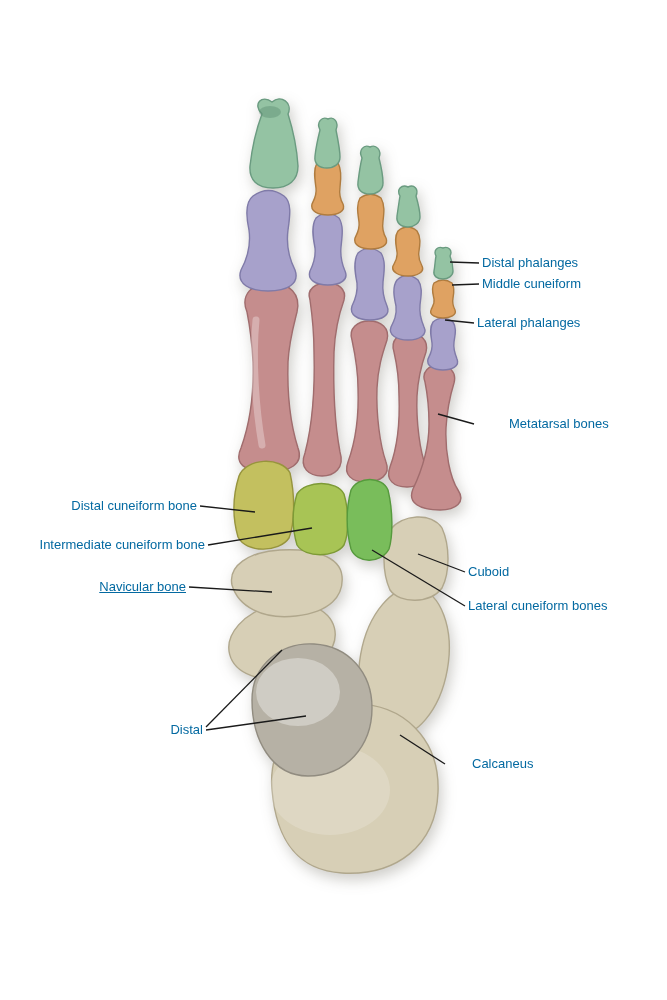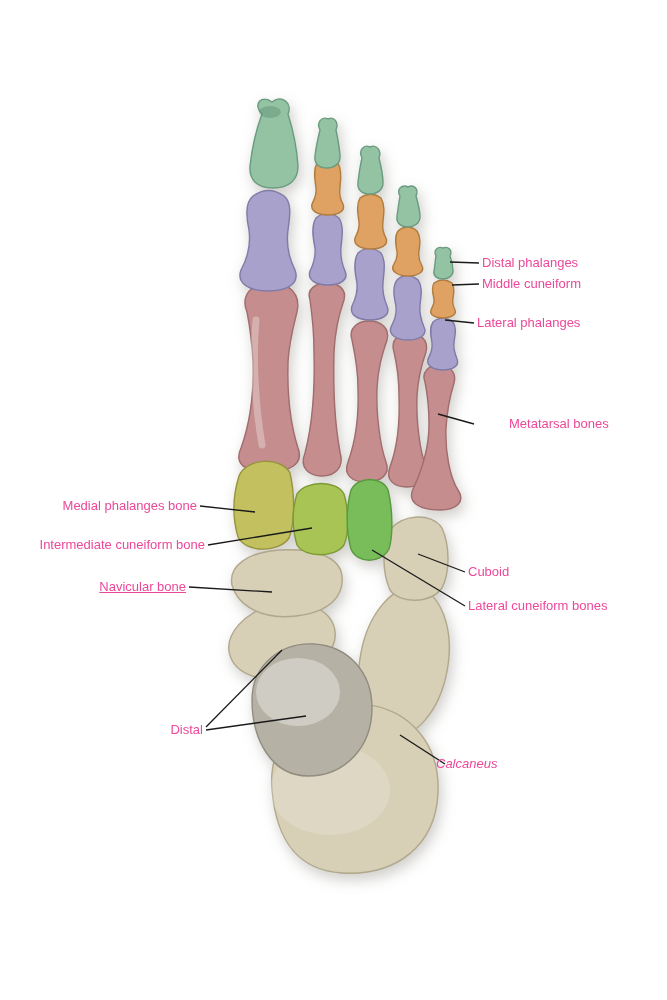--- a/index.html
+++ b/index.html
@@ -20,21 +20,21 @@
   .st-meta     { stroke: #a06c6d; }
   .st-medialc  { stroke: #97943d; }
   .st-interc   { stroke: #7d9a36; }
   .st-lateralc { stroke: #569a3d; }
   .st-tarsal   { stroke: #b0a78c; }
   .st-talus    { stroke: #918c80; }
   .label {
     position: absolute;
     font-size: 13px;
     line-height: 16px;
-    color: #ec4899;
+    color: #0369a1;
     white-space: nowrap;
   }
   .label.right-align { text-align: right; }
 </style>
 </head>
 <body>
 
 <div class="stage">
 
   <svg class="foot" viewBox="0 0 667 1000" width="667" height="1000">
@@ -169,26 +169,26 @@
   </svg>
 
   <div class="label" style="left:482px; top:255px;">Distal phalanges</div>
 
   <div class="label" style="left:482px; top:276px;">Middle cuneiform</div>
 
   <div class="label" style="left:477px; top:315px;">Lateral phalanges</div>
 
   <div class="label" style="left:477px; top:416px;margin-left:32px;">Metatarsal bones</div>
 
-  <div class="label right-align" style="right:470px; top:498px;">Medial phalanges bone</div>
+  <div class="label right-align" style="right:470px; top:498px;">Distal cuneiform bone</div>
 
   <div class="label right-align" style="right:462px; top:537px;">Intermediate cuneiform bone</div>
 
   <div class="label right-align" style="right:481px; top:579px;text-decoration:underline;">Navicular bone</div>
 
   <div class="label" style="left:468px; top:564px;">Cuboid</div>
 
   <div class="label" style="left:468px; top:598px;">Lateral cuneiform bones</div>
 
   <div class="label right-align" style="right:464px; top:722px;">Distal</div>
 
-  <div class="label" style="left:436px; top:756px;font-style:italic;">Calcaneus</div>
+  <div class="label" style="left:472px; top:756px;">Calcaneus</div>
 </div>
 
 </body></html>

